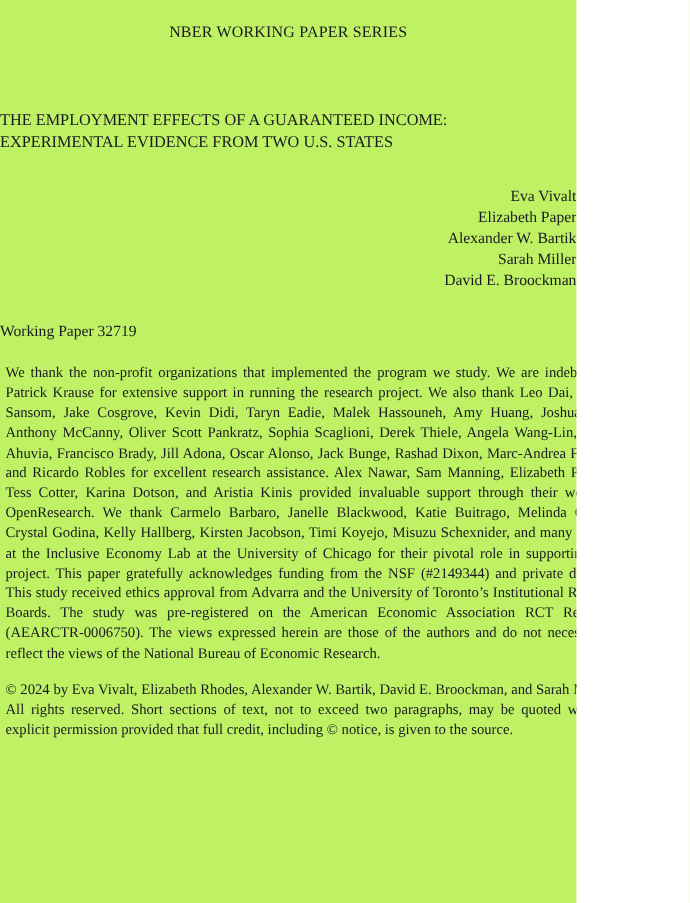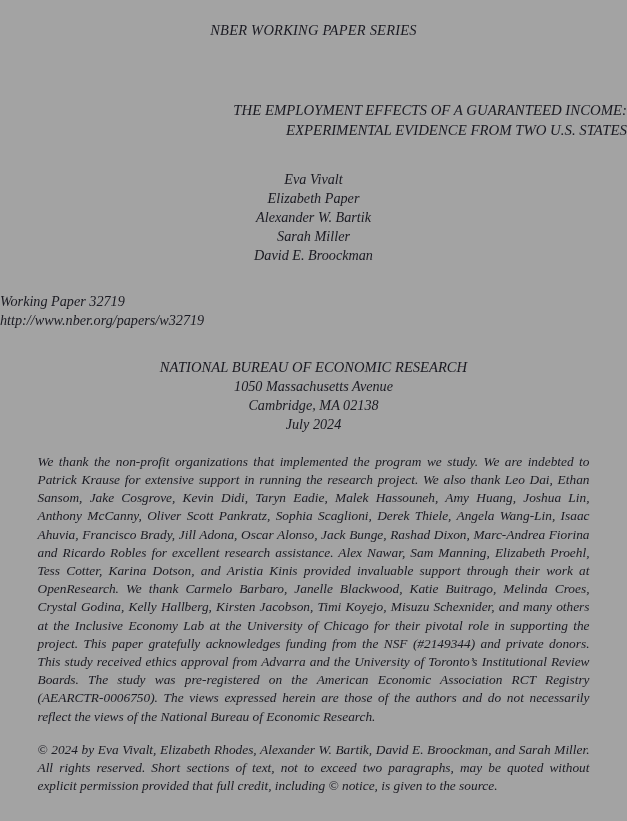--- a/index.html
+++ b/index.html
@@ -10,57 +10,56 @@
   body {
     width: 627px;
     height: 821px;
     font-family: "Liberation Serif", "DejaVu Serif", serif;
     color: #1a1a22;
     -webkit-font-smoothing: antialiased;
   }
 
   .page {
     position: relative;
-    width: 627px;
+    width: 524px;
     height: 821px;
     box-sizing: border-box;
     overflow: hidden;
-    background: #a3a3a3;
-    font-style: italic;
+    background: #bef264;
   }
 
   
   .series-title {
     text-align: center;
     font-size: 14.5px;
     letter-spacing: 0.2px;
     margin: 0;
     padding-top: 22px;
   }
 
   .paper-title {
-    text-align: right;
+    text-align: left;
     font-size: 14.8px;
     line-height: 1.32;
     margin: 0;
     padding-top: 62px;
   }
   .paper-title .tline {
     display: block;
     white-space: nowrap;
   }
 
   .authors {
     text-align: center;
     font-size: 14.2px;
     line-height: 1.335;
     margin: 0;
     padding-top: 30px;
   }
-  .authors .aline { display: block; }
+  .authors .aline { display: block; text-align: right; }
 
   .paper-meta {
     font-size: 14.2px;
     line-height: 1.335;
     margin: 0;
     padding-top: 27px;
   }
   .paper-meta .mline { display: block; }
 
   .institution {
@@ -115,28 +114,21 @@
   <div class="authors">
     <span class="aline">Eva Vivalt</span>
     <span class="aline">Elizabeth Paper</span>
     <span class="aline">Alexander W. Bartik</span>
     <span class="aline">Sarah Miller</span>
     <span class="aline">David E. Broockman</span>
   </div>
 
   <div class="paper-meta">
     <span class="mline">Working Paper 32719</span>
-    <span class="mline">http://www.nber.org/papers/w32719</span>
   </div>
 
-  <div class="institution">
-    <span class="iline org">NATIONAL BUREAU OF ECONOMIC RESEARCH</span>
-    <span class="iline">1050 Massachusetts Avenue</span>
-    <span class="iline">Cambridge, MA 02138</span>
-    <span class="iline">July 2024</span>
-  </div>
 
   <div class="body-block">
     <p class="para ack">We thank the non-profit organizations that implemented the program we study. We are indebted to Patrick Krause for extensive support in running the research project. We also thank Leo Dai, Ethan Sansom, Jake Cosgrove, Kevin Didi, Taryn Eadie, Malek Hassouneh, Amy Huang, Joshua Lin, Anthony McCanny, Oliver Scott Pankratz, Sophia Scaglioni, Derek Thiele, Angela Wang-Lin, Isaac Ahuvia, Francisco Brady, Jill Adona, Oscar Alonso, Jack Bunge, Rashad Dixon, Marc-Andrea Fiorina and Ricardo Robles for excellent research assistance. Alex Nawar, Sam Manning, Elizabeth Proehl, Tess Cotter, Karina Dotson, and Aristia Kinis provided invaluable support through their work at OpenResearch. We thank Carmelo Barbaro, Janelle Blackwood, Katie Buitrago, Melinda Croes, Crystal Godina, Kelly Hallberg, Kirsten Jacobson, Timi Koyejo, Misuzu Schexnider, and many others at the Inclusive Economy Lab at the University of Chicago for their pivotal role in supporting the project. This paper gratefully acknowledges funding from the NSF (#2149344) and private donors. This study received ethics approval from Advarra and the University of Toronto’s Institutional Review Boards. The study was pre-registered on the American Economic Association RCT Registry (AEARCTR-0006750). The views expressed herein are those of the authors and do not necessarily reflect the views of the National Bureau of Economic Research.</p>
     <p class="para gap-before-copy">© 2024 by Eva Vivalt, Elizabeth Rhodes, Alexander W. Bartik, David E. Broockman, and Sarah Miller. All rights reserved. Short sections of text, not to exceed two paragraphs, may be quoted without explicit permission provided that full credit, including © notice, is given to the source.</p>
   </div>
 
 </div>
 
 </body></html>

